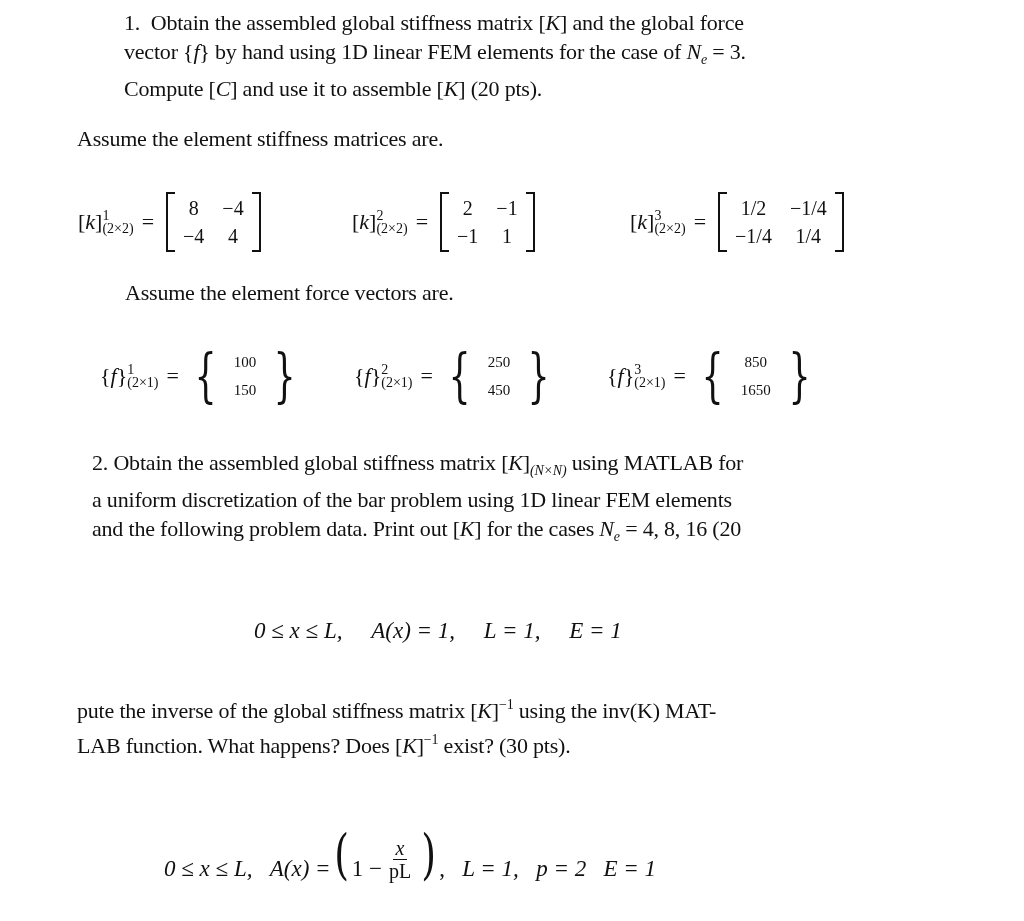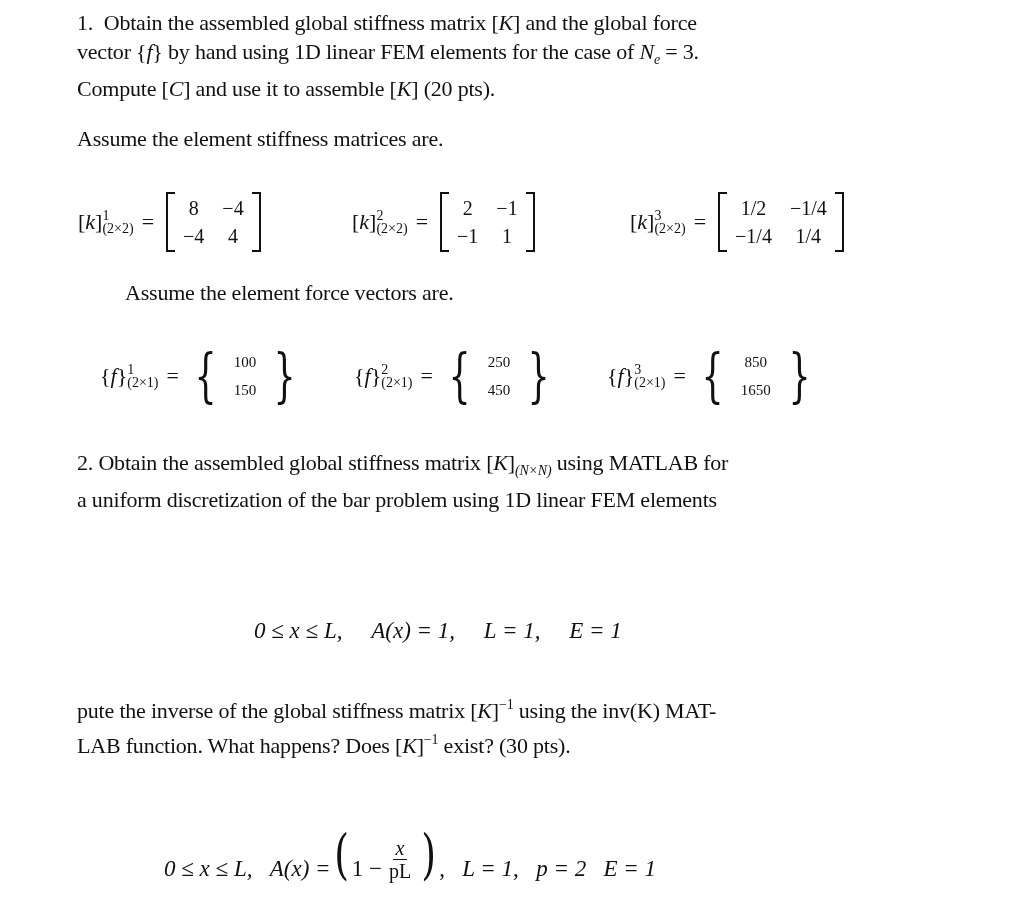--- a/index.html
+++ b/index.html
@@ -43,21 +43,21 @@
     font-size: 23px; display: flex; align-items: flex-end; white-space: pre;
   }
   .frac { display: inline-flex; flex-direction: column; align-items: center; margin: 0 4px; font-size: 20px; line-height: 22px; }
   .frac .num { border-bottom: 1.5px solid #111; padding: 0 3px; font-style: italic; }
   .frac .den { padding: 0 3px; }
   .paren { font-size: 54px; line-height: 54px; font-weight: 200; transform: scaleX(0.7); display: inline-block; font-family: "DejaVu Serif", serif; }
 </style>
 </head>
 <body>
 
-<div class="para" style="top:8px;">
+<div class="para" style="top:8px;margin-left:47px;">
   <div>
     <span>1.</span>&nbsp;
     <span>Obtain the assembled global stiffness matrix [</span><span class="it">K</span><span>] and the global force</span>
   </div>
   <div>
     <span>vector {</span><span class="it">f</span><span>} by hand using 1D linear FEM elements for the case of </span><span class="it">N</span><span class="sub it">e</span><span> = 3.</span>
   </div>
   <div>
     <span>Compute [</span><span class="it">C</span><span>] and use it to assemble [</span><span class="it">K</span><span>] (20 pts).</span>
   </div>
@@ -190,27 +190,30 @@
     <span class="eq">=</span>
     <span class="brace">{</span>
     <span class="vgrid">
       <span>850</span>
       <span>1650</span>
     </span>
     <span class="brace">}</span>
   </div>
 </div>
 
-<div class="para" style="top:448px;">
+<div class="para" style="top:448px;margin-left:15px;">
   <div>
     <span>2.</span>
     <span>Obtain the assembled global stiffness matrix [</span><span class="it">K</span><span>]</span><span class="sub it">(N×N)</span><span> using MATLAB for</span>
   </div>
   <div>
     <span>a uniform discretization of the bar problem using 1D linear FEM elements</span>
+  </div>
+  <div>
+    <span>and the following problem data. Print out [</span><span class="it">K</span><span>] for the cases </span><span class="it">N</span><span class="sub it">e</span><span> = 4, 8, 16 (20</span>
   </div>
 </div>
 
 <div class="centered-eq" style="top:618px; left:254px;">
   <span class="it">0 ≤ x ≤ L,</span><span>     </span>
   <span class="it">A(x) = 1,</span><span>     </span>
   <span class="it">L = 1,</span><span>     </span>
   <span class="it">E = 1</span>
 </div>
 

